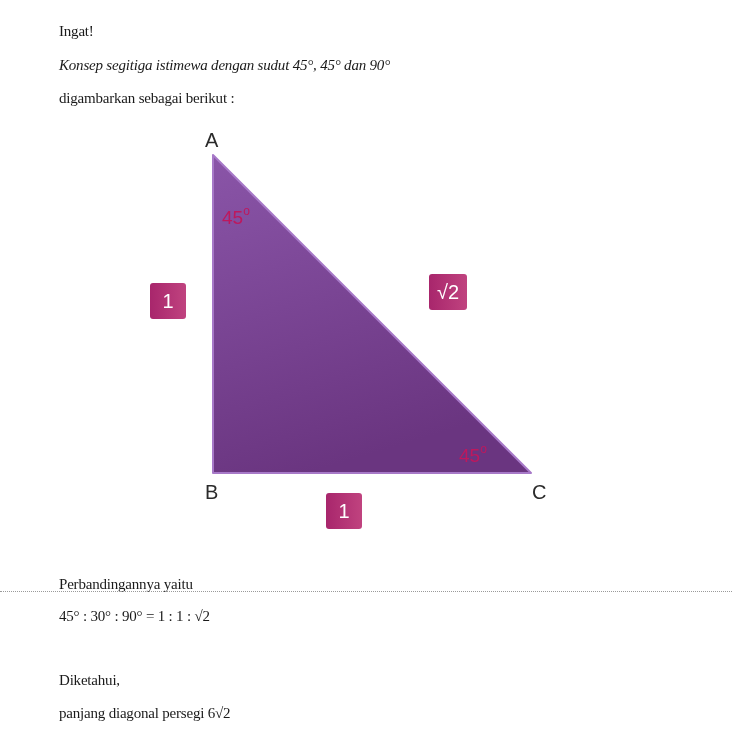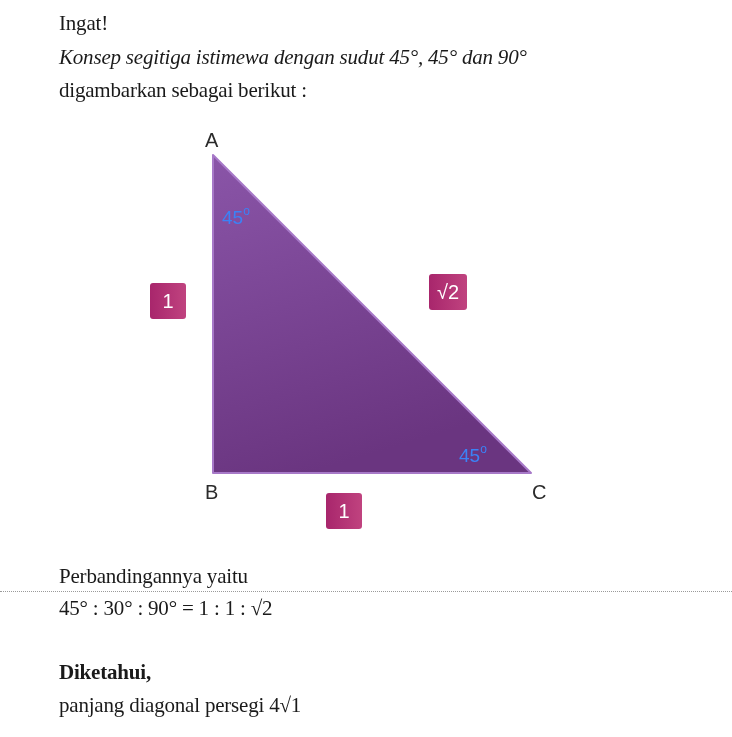--- a/index.html
+++ b/index.html
@@ -3,31 +3,32 @@
   <meta charset="utf-8">
   <style>
     html, body { margin: 0; padding: 0; background: #ffffff; }
     body {
       width: 732px; height: 737px; position: relative; overflow: hidden;
       font-family: "Liberation Serif", "DejaVu Serif", serif;
       color: #1a1a1a;
     }
     .line {
       position: absolute; left: 59px;
-      font-size: 21px; line-height: 28px; white-space: nowrap;
+      font-size: 15px; line-height: 28px; white-space: nowrap;
       letter-spacing: -0.2px;
+      margin-top: 8px;
     }
     .figure { position: absolute; left: 0; top: 0; width: 732px; height: 560px; }
     .vertex {
       position: absolute; font-family: "Liberation Sans", "DejaVu Sans", sans-serif;
       font-size: 20px; color: #2b2b2b;
     }
     .angle {
       position: absolute; font-family: "Liberation Sans", "DejaVu Sans", sans-serif;
-      font-size: 19px; color: #3b82f6;
+      font-size: 19px; color: #be185d;
     }
     .angle sup { font-size: 12px; position: relative; top: -2px; }
     .badge {
       position: absolute; height: 36px;
       background: linear-gradient(90deg, #a8266c 0%, #c0437f 100%);
       border-radius: 3px; color: #ffffff;
       font-family: "Liberation Sans", "DejaVu Sans", sans-serif;
       font-size: 20px; display: flex; align-items: center; justify-content: center;
     }
     .divider {
@@ -62,14 +63,14 @@
 
   <div class="badge" style="left:150px;top:283px;width:36px;">1</div>
   <div class="badge" style="left:429px;top:274px;width:38px;">√2</div>
   <div class="badge" style="left:326px;top:493px;width:36px;">1</div>
 </div>
 
 <div class="line" style="top:562px;">Perbandingannya yaitu</div>
 <div class="divider"></div>
 <div class="line" style="top:594px;">45° :  30° : 90°  = 1 : 1 : √2</div>
 
-<div class="line" style="top:658px;font-weight:bold;">Diketahui,</div>
-<div class="line" style="top:691px;">panjang diagonal persegi 4√1</div>
+<div class="line" style="top:658px;">Diketahui,</div>
+<div class="line" style="top:691px;">panjang diagonal persegi 6√2</div>
 
 </body></html>

